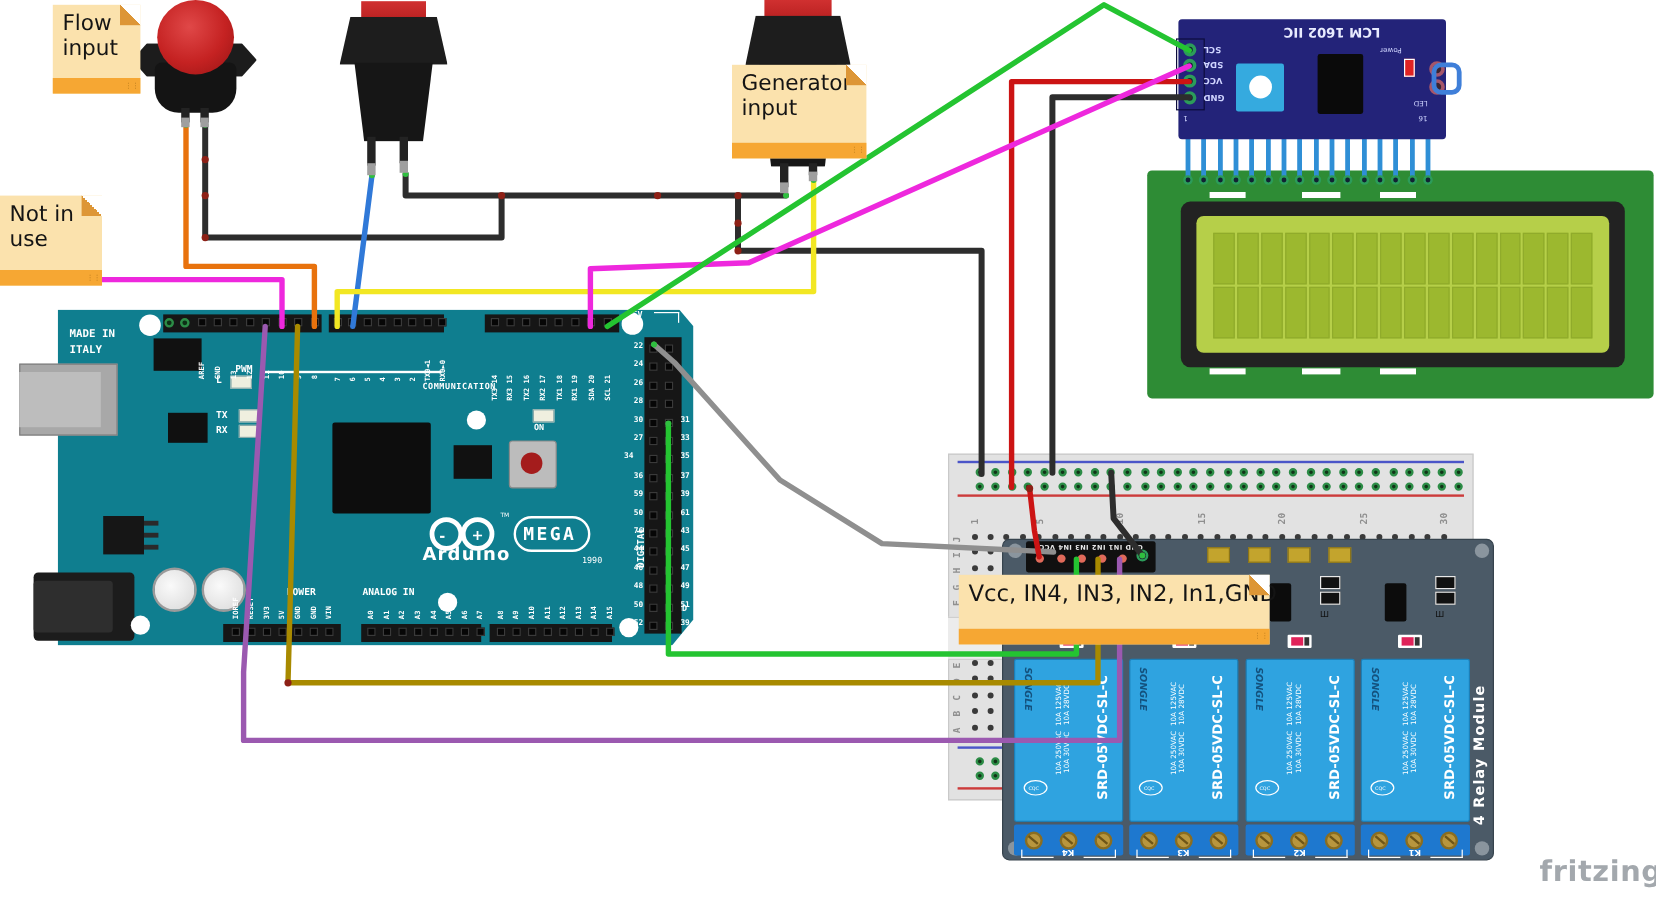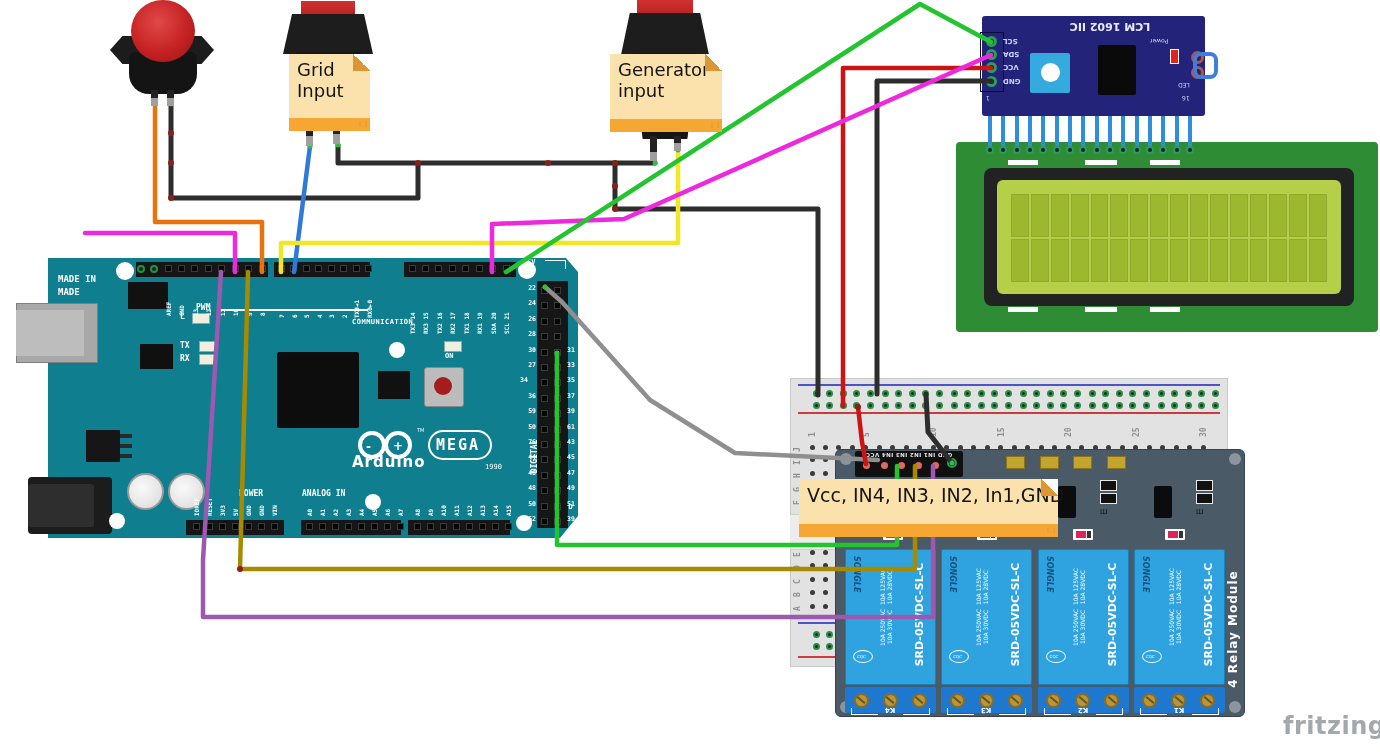--- a/index.html
+++ b/index.html
@@ -370,21 +370,21 @@
     <div class="abs" style="left:48px;top:258px;width:530px;height:280px;background:#0f7e8f;
          clip-path:polygon(0 0,518px 0,530px 14px,530px 258px,512px 280px,0 280px)"></div>
 
     <div class="abs" style="left:16px;top:303px;width:82px;height:60px;background:#a8a8a8;border:1px solid #7f7f7f;box-sizing:border-box"></div>
     <div class="abs" style="left:16px;top:310px;width:68px;height:46px;background:#bdbdbd"></div>
 
     <div class="abs" style="left:28px;top:477px;width:84px;height:57px;background:#1c1c1c;border-radius:4px"></div>
     <div class="abs" style="left:28px;top:484px;width:66px;height:43px;background:#2e2e2e;border-radius:3px"></div>
 
     <div class="wtxt" style="left:58px;top:274px;font:bold 9px 'DejaVu Sans Mono',monospace">MADE IN</div>
-    <div class="wtxt" style="left:58px;top:287px;font:bold 9px 'DejaVu Sans Mono',monospace">MADE</div>
+    <div class="wtxt" style="left:58px;top:287px;font:bold 9px 'DejaVu Sans Mono',monospace">ITALY</div>
     <div class="wtxt" style="left:196px;top:303px;font:bold 8px 'DejaVu Sans Mono',monospace">PWM</div>
     <div class="abs" style="left:218px;top:309px;width:150px;height:1.5px;background:#fff"></div>
     <div class="wtxt" style="left:180px;top:312px;font:bold 8px 'DejaVu Sans Mono',monospace">L</div>
     <div class="abs" style="left:192px;top:313px;width:16px;height:9px;background:#efefdf;border:1px solid #8aa"></div>
     <div class="wtxt" style="left:180px;top:341px;font:bold 8px 'DejaVu Sans Mono',monospace">TX</div>
     <div class="abs" style="left:199px;top:341px;width:16px;height:9px;background:#efefdf;border:1px solid #8aa"></div>
     <div class="wtxt" style="left:180px;top:354px;font:bold 8px 'DejaVu Sans Mono',monospace">RX</div>
     <div class="abs" style="left:199px;top:354px;width:16px;height:9px;background:#efefdf;border:1px solid #8aa"></div>
     <div class="wtxt" style="left:352px;top:318px;font:bold 7px 'DejaVu Sans Mono',monospace;letter-spacing:.5px">COMMUNICATION</div>
     <div class="wtxt" style="left:505px;top:452px;width:58px;text-align:center;font:bold 8px 'DejaVu Sans Mono',monospace;transform:rotate(-90deg)">DIGITAL</div>
@@ -780,32 +780,38 @@
       <div class="abs" style="left:621px;top:13px;width:88px;height:42px;background:#1d1d1d;clip-path:polygon(10% 0,90% 0,100% 100%,0 100%)"></div>
       <div class="abs" style="left:630px;top:53px;width:70px;height:86px;background:#161616;clip-path:polygon(4% 0,96% 0,82% 100%,18% 100%);border-radius:0 0 14px 14px"></div>
       <div class="leg" style="left:650px;top:136px;width:7px;height:20px"></div>
       <div class="legtip" style="left:650px;top:152px;width:7px;height:9px"></div>
       <div class="leg" style="left:674px;top:136px;width:7px;height:10px"></div>
       <div class="legtip" style="left:674px;top:143px;width:7px;height:8px"></div>
     </div>
   </div>
 
   <div id="notes" class="layer" style="z-index:40">
-    <div class="note" style="left:289px;top:54px;width:81px;height:77px">
-      <div class="note-text">Grid Input</div>
+    <div class="note" style="left:44px;top:4px;width:73px;height:74px">
+      <div class="note-text">Flow input</div>
       <div class="note-strip"></div>
         <div class="note-fold"></div>
         <div class="note-grip">⋮⋮</div>
     </div>
     <div class="note" style="left:610px;top:54px;width:112px;height:78px">
       <div class="note-text">Generator input</div>
       <div class="note-strip"></div>
         <div class="note-fold"></div>
         <div class="note-grip">⋮⋮</div>
     </div>
+    <div class="note" style="left:0;top:163px;width:85px;height:75px">
+      <div class="note-text">Not in use</div>
+      <div class="note-strip"></div>
+        <div class="note-fold"></div>
+        <div class="note-grip">⋮⋮</div>
+    </div>
     <div class="note" style="left:799px;top:479px;width:259px;height:58px">
       <div class="note-text" style="font-size:19px;white-space:nowrap">Vcc, IN4, IN3, IN2, In1,GND</div>
       <div class="note-strip"></div>
         <div class="note-fold"></div>
         <div class="note-grip">⋮⋮</div>
     </div>
   </div>
 
   <div class="abs" style="left:1283px;top:712px;z-index:3;font:bold 24px 'DejaVu Sans',sans-serif;color:#a3a8ad;letter-spacing:.5px">fritzing</div>
 </div>

